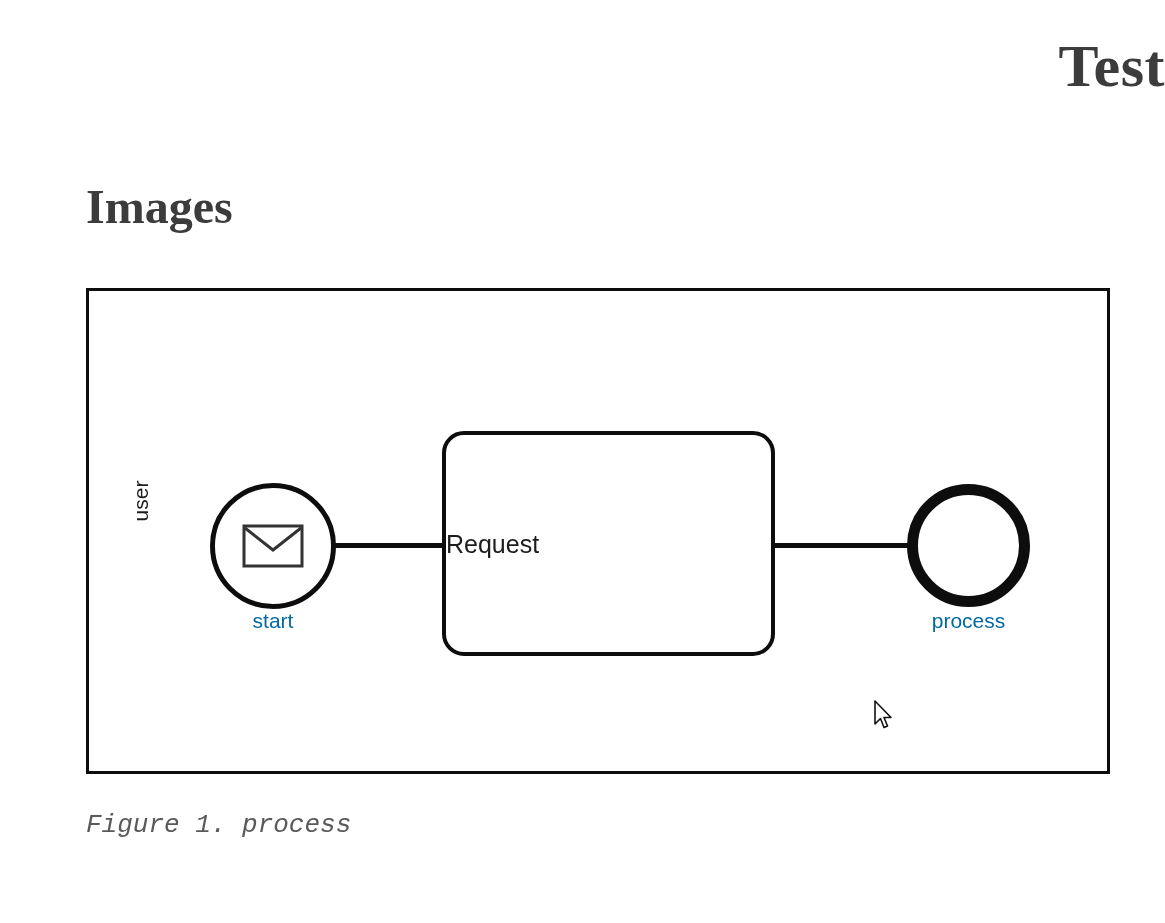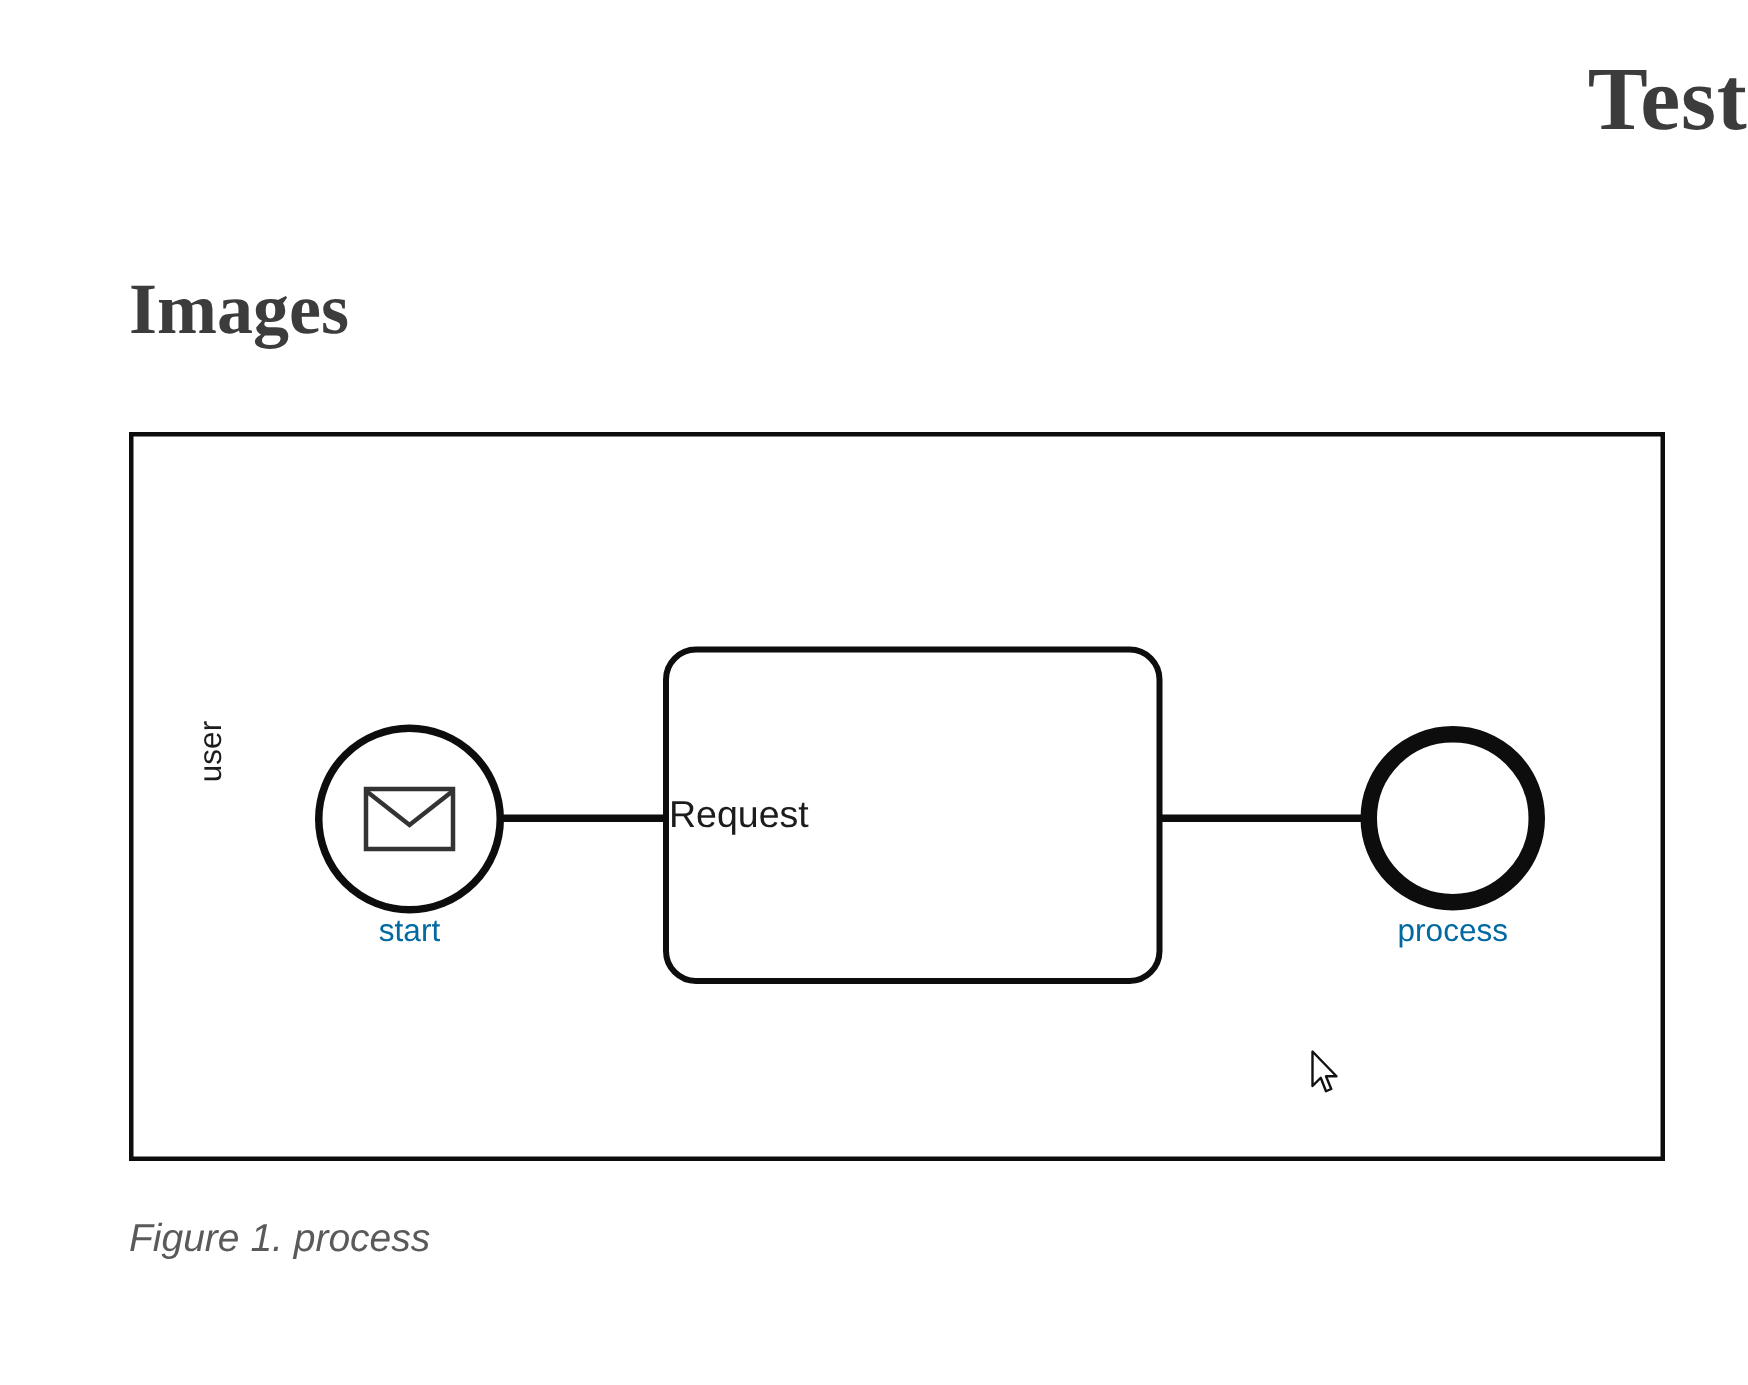--- a/index.html
+++ b/index.html
@@ -171,21 +171,21 @@
     top: 409px;
     width: 22px;
     height: 32px;
     pointer-events: none;
   }
 
   .figure-caption {
     position: absolute;
     left: 86px;
     top: 810px;
-    font-family: Liberation Sans, sans-serif;
+    font-family: Liberation Mono, monospace;
     font-style: italic;
     font-size: 26px;
     color: #5a5a5a;
   }
 </style>
 </head>
 <body>
 
 <div class="doc-title">Test</div>
 

